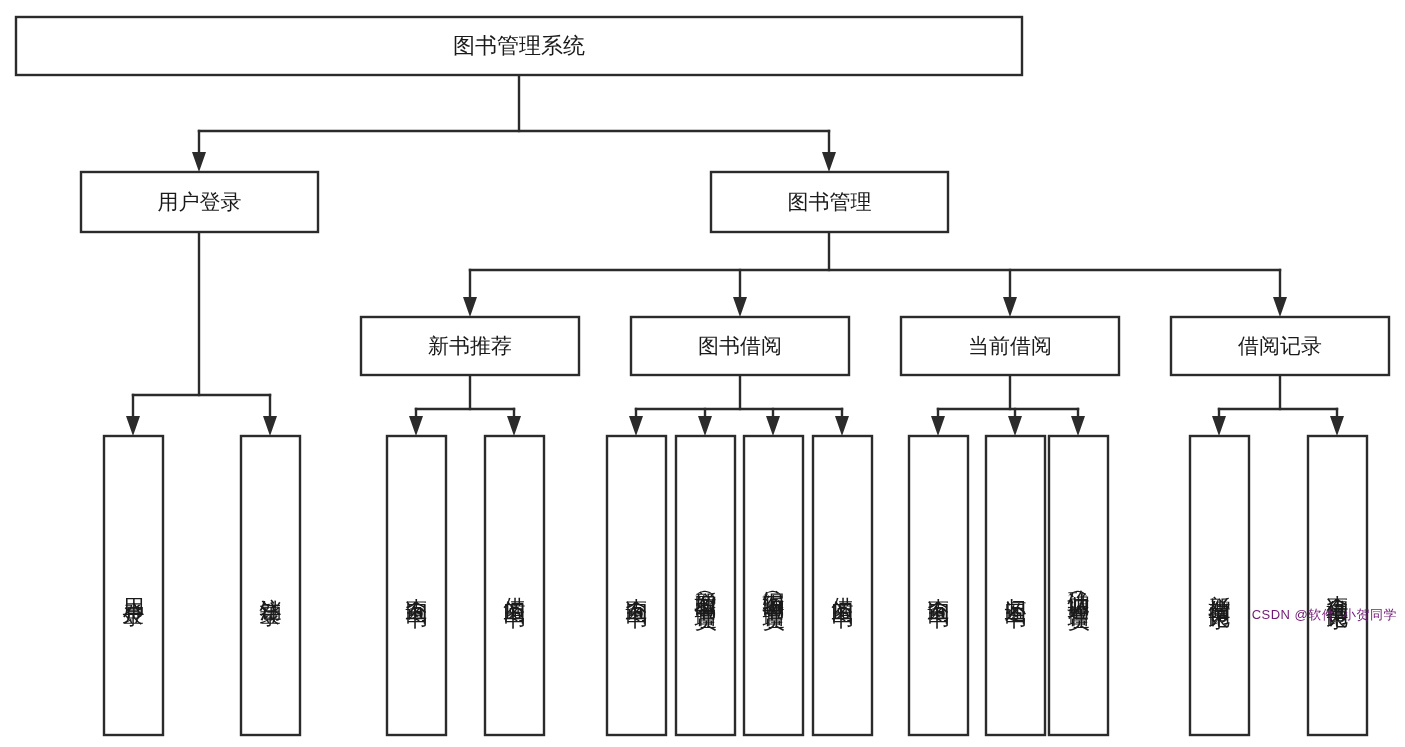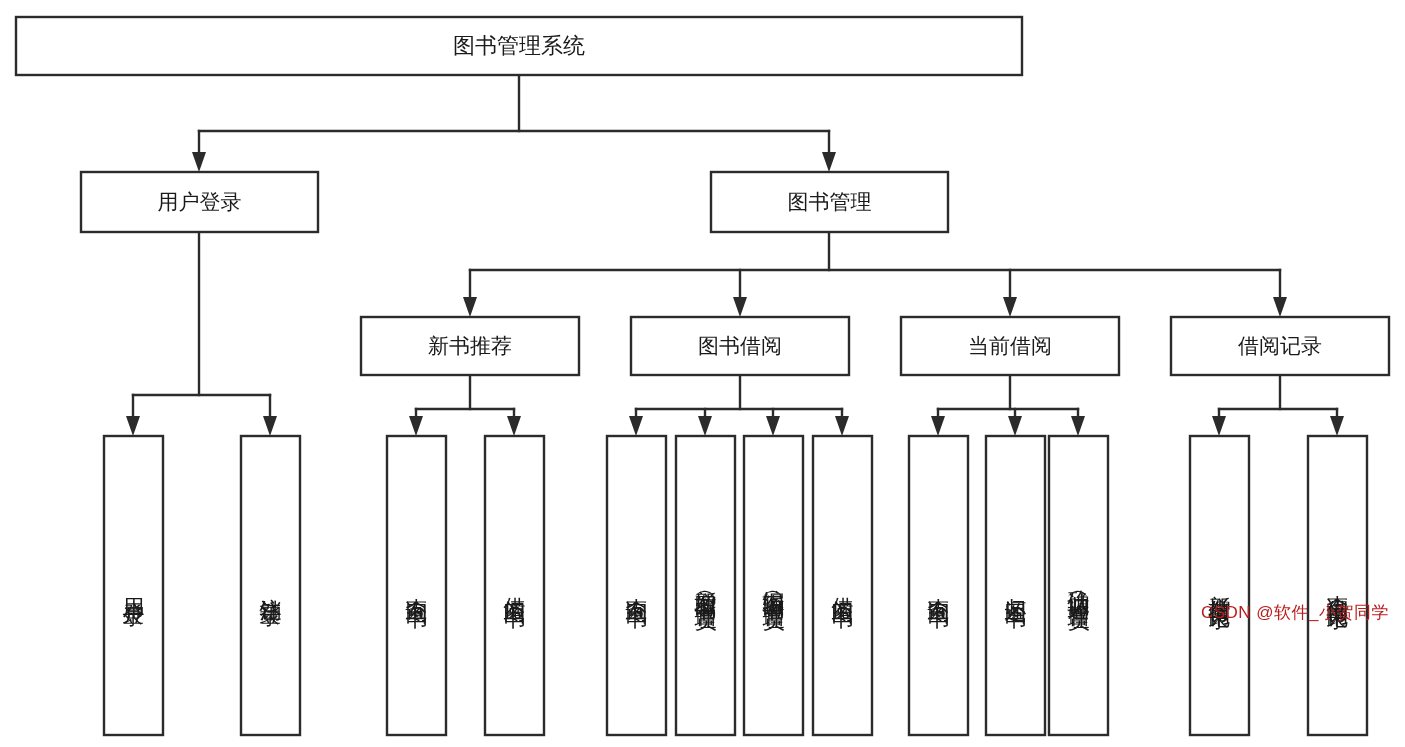--- a/index.html
+++ b/index.html
@@ -66,25 +66,25 @@
     color: #1a1a1a;
     letter-spacing: 3px;
     display: flex;
     align-items: center;
     justify-content: center;
     white-space: nowrap;
     pointer-events: none;
   }
   .watermark {
     position: absolute;
-    right: 16px;
+    right: 8px;
     bottom: 6px;
     font-family: "Liberation Sans", "DejaVu Sans", sans-serif;
-    font-size: 17px;
-    color: #b91c1c;
+    font-size: 13px;
+    color: #701a75;
     white-space: nowrap;
     letter-spacing: 0.5px;
   }
 </style>
 </head>
 <body>
 
 <div id="diagram-root">
 
   <svg class="diagram-canvas" viewBox="0 0 1405 747" xmlns="http://www.w3.org/2000/svg">

